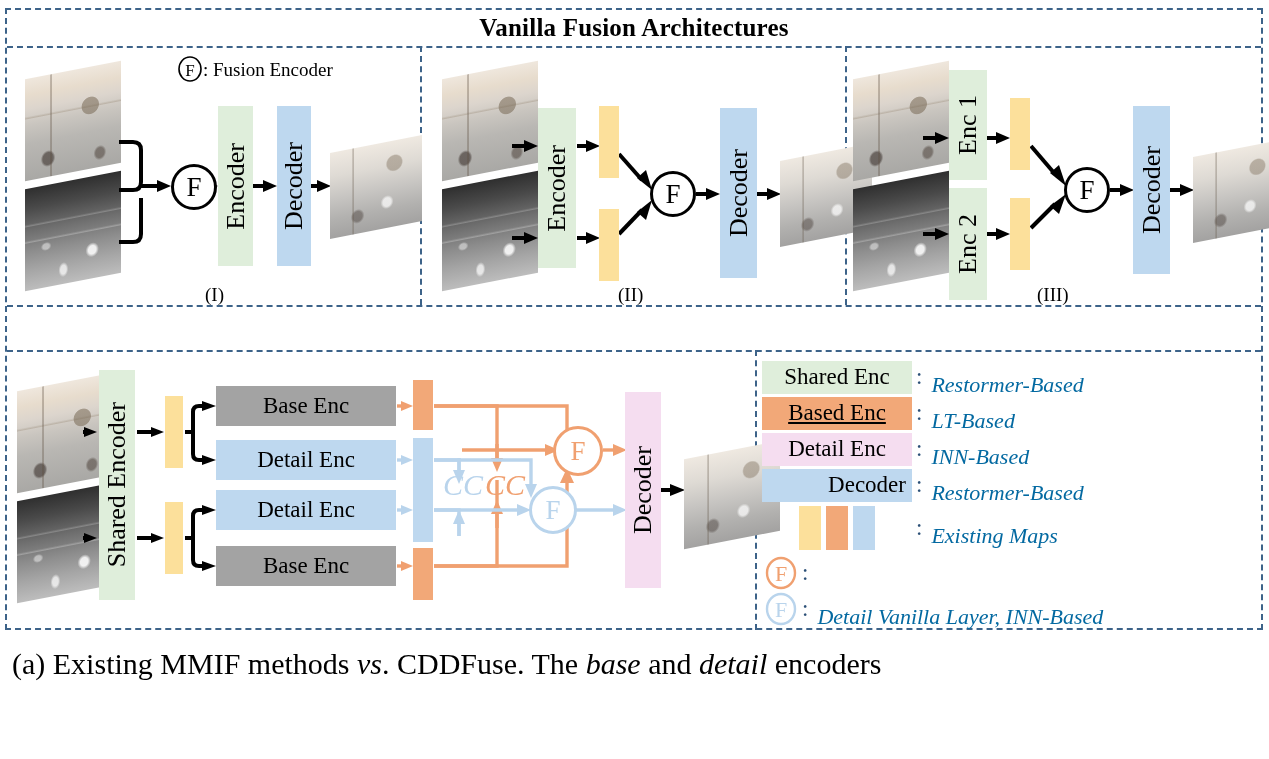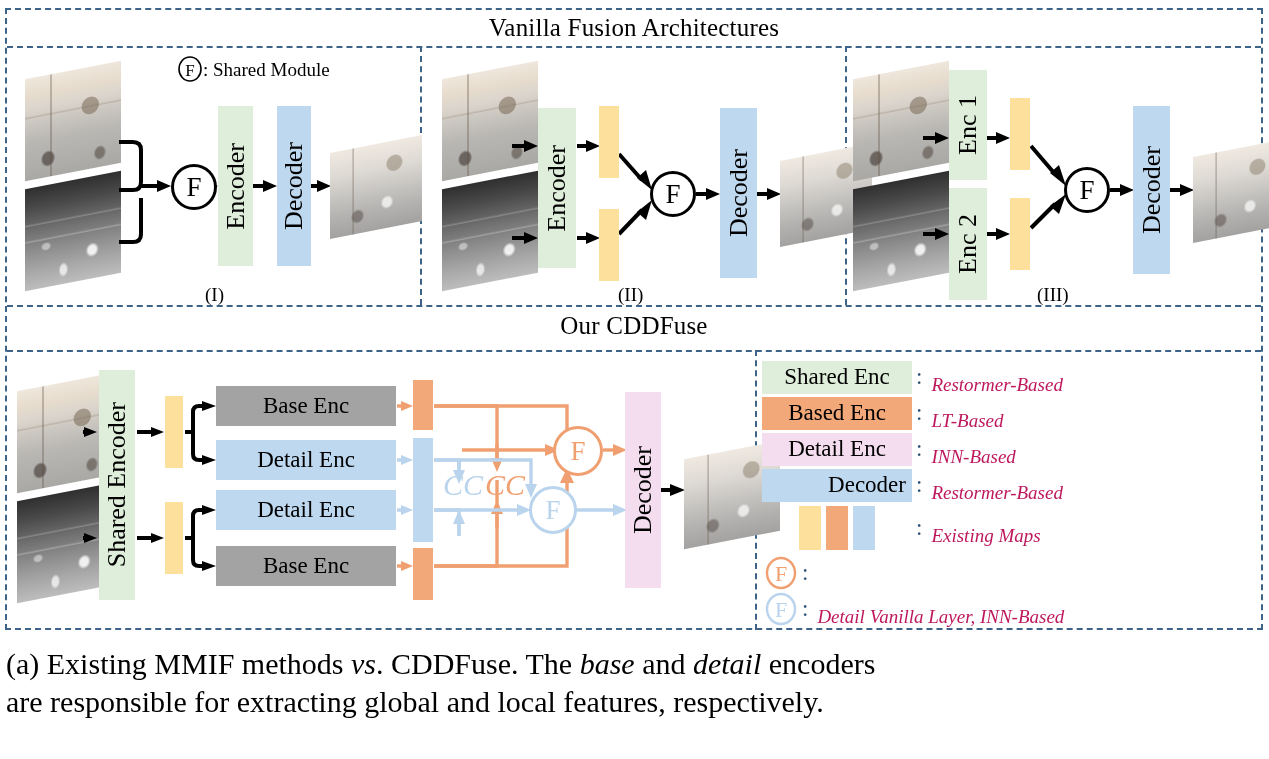--- a/index.html
+++ b/index.html
@@ -5,21 +5,21 @@
   html,body{margin:0;padding:0;background:#fff;}
   body{width:1269px;height:759px;font-family:"Liberation Serif",serif;color:#000;position:relative;overflow:hidden;}
 
   #fig{position:absolute;left:5px;top:8px;width:1258px;height:622px;box-sizing:border-box;
        border:2px dashed #3d6389;}
 
   .hline{position:absolute;left:0;right:0;border-top:2px dashed #3d6389;height:0;}
   .vline{position:absolute;top:0;bottom:0;border-left:2px dashed #3d6389;width:0;}
 
   .banner{position:absolute;left:0;right:0;display:flex;align-items:center;justify-content:center;
-          font-weight:normal;letter-spacing:.2px;}
+          font-weight:bold;letter-spacing:.2px;}
   #banner1{top:0;height:36px;font-size:25px;}
   #banner2{top:295px;height:42px;font-size:25px;}
 
   .panel{position:absolute;}
 
   
   .imgpair{position:absolute;width:96px;height:212px;transform:skewY(-11deg);}
   .imgpair .half{position:absolute;left:0;width:100%;height:102px;overflow:hidden;}
   .imgpair .vis{top:0;background:
       linear-gradient(to bottom,#efe7dd 0%,#e7dccd 16%,#dcd5cd 30%,#c9c5bf 46%,#b9b7b3 64%,#a9a8a5 100%);}
@@ -80,45 +80,45 @@
   .smallcap{position:absolute;font-size:19px;}
 
   svg.ov{position:absolute;left:0;top:0;overflow:visible;pointer-events:none;}
 
   
   #legend{position:absolute;left:755px;top:348px;width:503px;height:272px;}
   .lrow{position:absolute;left:0;display:flex;align-items:center;height:34px;}
   .lsw{width:150px;height:33px;display:flex;align-items:center;justify-content:center;
        font-size:23px;box-sizing:border-box;}
   .lsw.r{justify-content:flex-end;padding-right:6px;}
-  .ldesc{font-size:19px;font-style:italic;color:#be185d;margin-left:9px;white-space:nowrap;margin-top:15px;}
+  .ldesc{font-size:22px;font-style:italic;color:#0369a1;margin-left:9px;white-space:nowrap;margin-top:15px;}
   .lcolon{font-size:23px;color:#2c5077;margin-left:4px;}
 
-  #caption{position:absolute;left:6px;top:645px;width:1255px;font-size:30px;line-height:1.28;}
+  #caption{position:absolute;left:12px;top:645px;width:1255px;font-size:30px;line-height:1.28;}
   #caption i{font-style:italic;}
 </style>
 </head>
 <body>
 
 <div id="fig">
 
   <div class="banner" id="banner1">
     <span>Vanilla Fusion Architectures</span>
   </div>
   <div class="hline" style="top:36px;"></div>
 
   <div class="vline" style="left:413px;top:36px;height:259px;"></div>
   <div class="vline" style="left:838px;top:36px;height:259px;"></div>
 
   <div class="panel" style="left:0;top:36px;width:413px;height:259px;">
       <div class="smallcap" style="left:170px;top:10px;">
         <svg width="26" height="26" style="vertical-align:-6px;">
           <ellipse cx="13" cy="13" rx="11" ry="12" fill="#fff" stroke="#000" stroke-width="1.6"></ellipse>
           <text x="13" y="20" text-anchor="middle" font-family="'Liberation Serif',serif" font-size="17" fill="#000">F</text>
-        </svg><span>: Shared Module</span>
+        </svg><span>: Fusion Encoder</span>
       </div>
 
       <div class="imgpair" style="left:18px;top:24px;">
         <div class="half vis"></div>
         <div class="half ir"></div>
       </div>
 
       <svg class="ov" width="413" height="259">
         <path d="M112,96 H126 Q134,96 134,104 V136 Q134,144 126,144 H112" fill="none" stroke="#000" stroke-width="4"></path>
         <path d="M112,196 H126 Q134,196 134,188 V152" fill="none" stroke="#000" stroke-width="4"></path>
@@ -241,23 +241,20 @@
       <div class="vblock dec" style="left:288px;top:60px;width:37px;height:168px;">
         <span>Decoder</span>
       </div>
 
       <div class="outimg" style="left:348px;top:102px;"></div>
 
       <div class="smallcap" style="left:192px;top:238px;">(III)</div>
   </div>
 
   <div class="hline" style="top:295px;"></div>
-  <div class="banner" id="banner2">
-    <span>Our CDDFuse</span>
-  </div>
   <div class="hline" style="top:340px;"></div>
   <div class="vline" style="left:748px;top:340px;height:280px;"></div>
 
   <div class="panel" style="left:0;top:340px;width:748px;height:280px;">
 
       <div class="imgpair" style="left:10px;top:32px;height:222px;">
         <div class="half vis"></div>
         <div class="half ir"></div>
       </div>
 
@@ -383,21 +380,21 @@
   <div id="legend">
       <div class="lrow" style="top:2px;">
         <div class="lsw" style="background:#dfeedb;">
           <span>Shared Enc</span>
         </div>
         <span class="lcolon">:</span>
         <span class="ldesc">Restormer-Based</span>
       </div>
 
       <div class="lrow" style="top:38px;">
-        <div class="lsw" style="background:#f2a878;">
+        <div class="lsw" style="background:#f2a878;text-decoration:underline;">
           <span>Based Enc</span>
         </div>
         <span class="lcolon">:</span>
         <span class="ldesc">LT-Based</span>
       </div>
 
       <div class="lrow" style="top:74px;">
         <div class="lsw" style="background:#f5ddf0;">
           <span>Detail Enc</span>
         </div>
@@ -438,14 +435,13 @@
         </svg>
         <span class="lcolon">:</span>
         <span class="ldesc">Detail Vanilla Layer, INN-Based</span>
       </div>
   </div>
 
 </div>
 
 <div id="caption">
   <div><span>(a) Existing MMIF methods </span><i>vs</i><span>. CDDFuse. The </span><i>base</i><span> and </span><i>detail</i><span> encoders</span></div>
-  <div>are responsible for extracting global and local features, respectively.</div>
 </div>
 
 </body></html>

